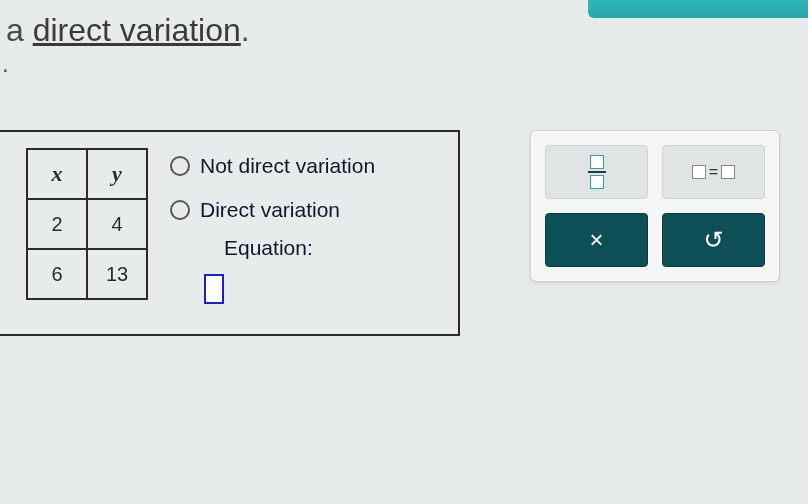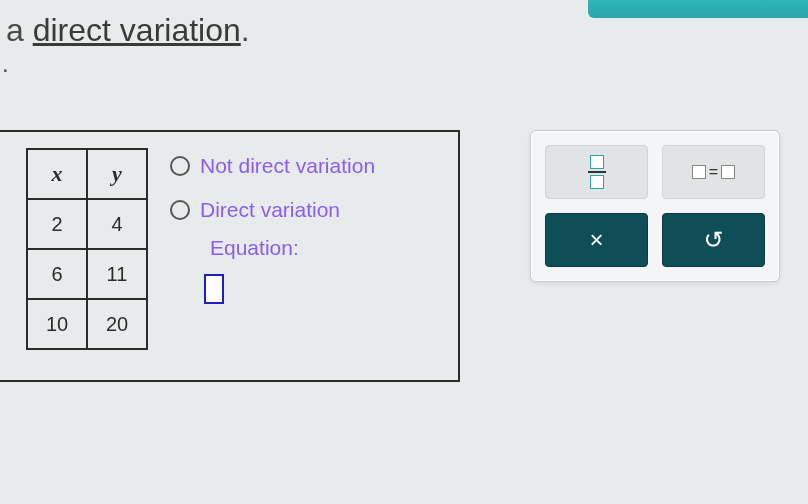--- a/index.html
+++ b/index.html
@@ -60,36 +60,36 @@
     font-size: 22px;
     font-family: "Times New Roman", serif;
     font-style: italic;
     color: #2b2b2b;
     background: #e8ebec;
   }
   table.xy td { font-style: normal; font-family: Verdana, sans-serif; font-size: 20px; }
   .options {
     padding-top: 6px;
     font-size: 21px;
-    color: #8b5cf6;
+    color: #0f172a;
   }
   .opt-row {
     display: flex;
     align-items: center;
     gap: 10px;
     margin-bottom: 20px;
   }
   .radio {
     width: 20px; height: 20px;
     border: 2px solid #555;
     border-radius: 50%;
     flex-shrink: 0;
   }
   .eq-label {
-    margin-left: 40px;
+    margin-left: 54px;
     font-size: 21px;
     margin-top: -6px;
   }
   .eq-input {
     margin-left: 34px;
     margin-top: 14px;
     width: 20px; height: 30px;
     border: 2px solid #2020c0;
     background: #fdfdfd;
   }
@@ -175,25 +175,21 @@
           <tr>
         <th>x</th>
         <th>y</th>
       </tr>
       <tr>
         <td>2</td>
         <td>4</td>
       </tr>
       <tr>
         <td>6</td>
-        <td>11</td>
-      </tr>
-      <tr>
-        <td>10</td>
-        <td>20</td>
+        <td>13</td>
       </tr>
     </tbody>
       </table>
 
     <div class="options">
       <div class="opt-row">
         <span class="radio"></span>
         <span>Not direct variation</span>
       </div>
       <div class="opt-row">

